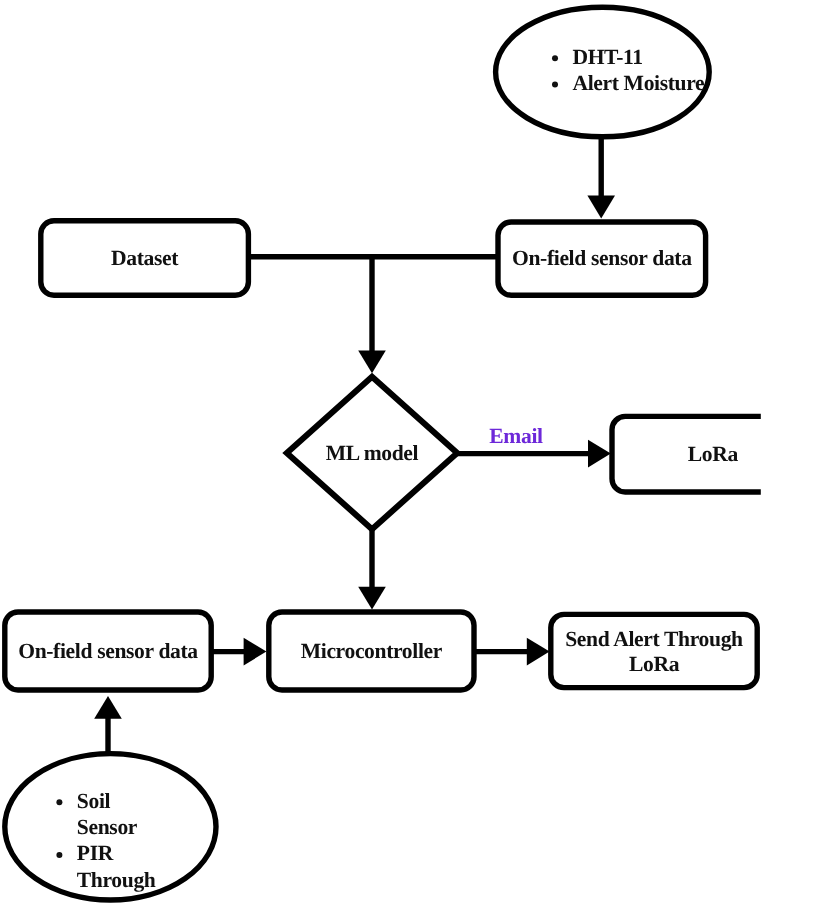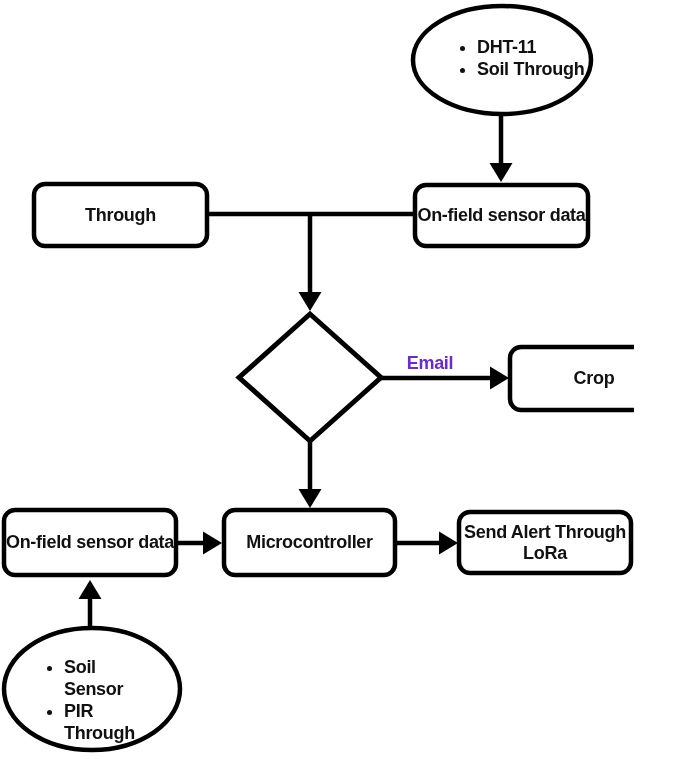--- a/index.html
+++ b/index.html
@@ -5,20 +5,21 @@
   * { margin: 0; padding: 0; box-sizing: border-box; }
   html, body { background: #ffffff; }
   body { font-family: "Liberation Sans", sans-serif; }
 
   .canvas {
     position: relative;
     width: 634px;
     height: 759px;
     background: #ffffff;
     overflow: hidden;
+    font-family: Liberation Serif, serif;
   }
 
   .shape-layer {
     position: absolute;
     left: 0; top: 0;
     width: 685px; height: 759px;
   }
 
   .node-label {
     position: absolute;
@@ -93,31 +94,32 @@
 
     <line x1="395" y1="543" x2="441" y2="543" stroke="#000" stroke-width="4.5"></line>
     <polygon points="458,543 439,531.5 439,554.5" fill="#000"></polygon>
 
     <line x1="90" y1="628" x2="90" y2="598" stroke="#000" stroke-width="4.5"></line>
     <polygon points="90,580 78.5,599 101.5,599" fill="#000"></polygon>
   </svg>
 
   <ul class="bullets" style="left:453px; top:36px; width:145px;">
     <li>DHT-11</li>
-    <li>Soil Through</li>
+    <li>Alert Moisture</li>
   </ul>
 
-  <div class="node-label nowrap" style="left:32px; top:182px; width:177px; height:66px;">Through</div>
+  <div class="node-label nowrap" style="left:32px; top:182px; width:177px; height:66px;">Dataset</div>
 
   <div class="node-label nowrap" style="left:413px; top:183px; width:177px; height:65px;">On-field sensor data</div>
 
+  <div class="node-label nowrap" style="left:239px; top:312px; width:142px; height:131px;">ML model</div>
 
   <div class="edge-label" style="left:395px; top:352px; width:70px; height:22px;">Email</div>
 
-  <div class="node-label nowrap" style="left:508px; top:345px; width:172px; height:67px;">Crop</div>
+  <div class="node-label nowrap" style="left:508px; top:345px; width:172px; height:67px;">LoRa</div>
 
   <div class="node-label nowrap" style="left:2px; top:508px; width:176px; height:69px;">On-field sensor data</div>
 
   <div class="node-label nowrap" style="left:222px; top:508px; width:175px; height:69px;">Microcontroller</div>
 
   <div class="node-label" style="left:459px; top:512px; width:172px; height:61px;">Send Alert Through LoRa</div>
 
   <ul class="bullets" style="left:40px; top:656px; width:122px;">
     <li style="max-width:76px;">Soil Sensor</li>
     <li>PIR Through</li>

